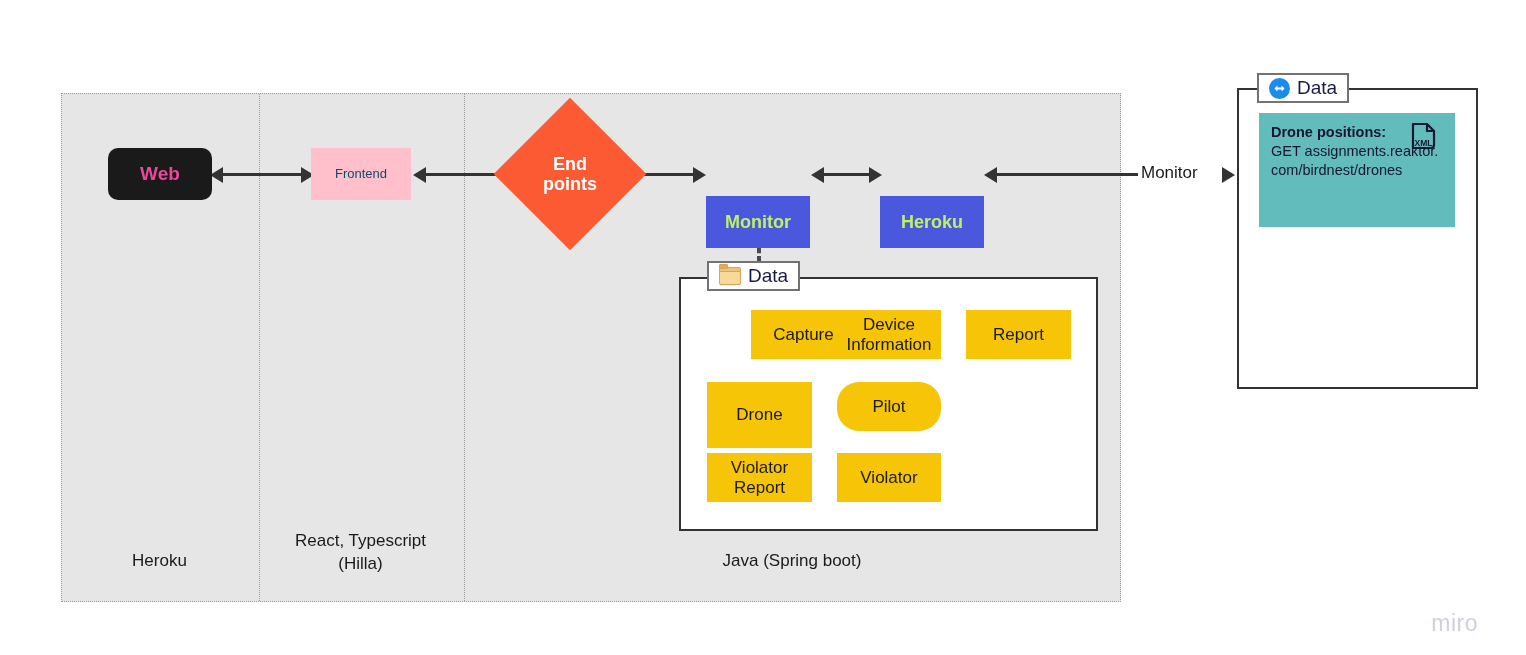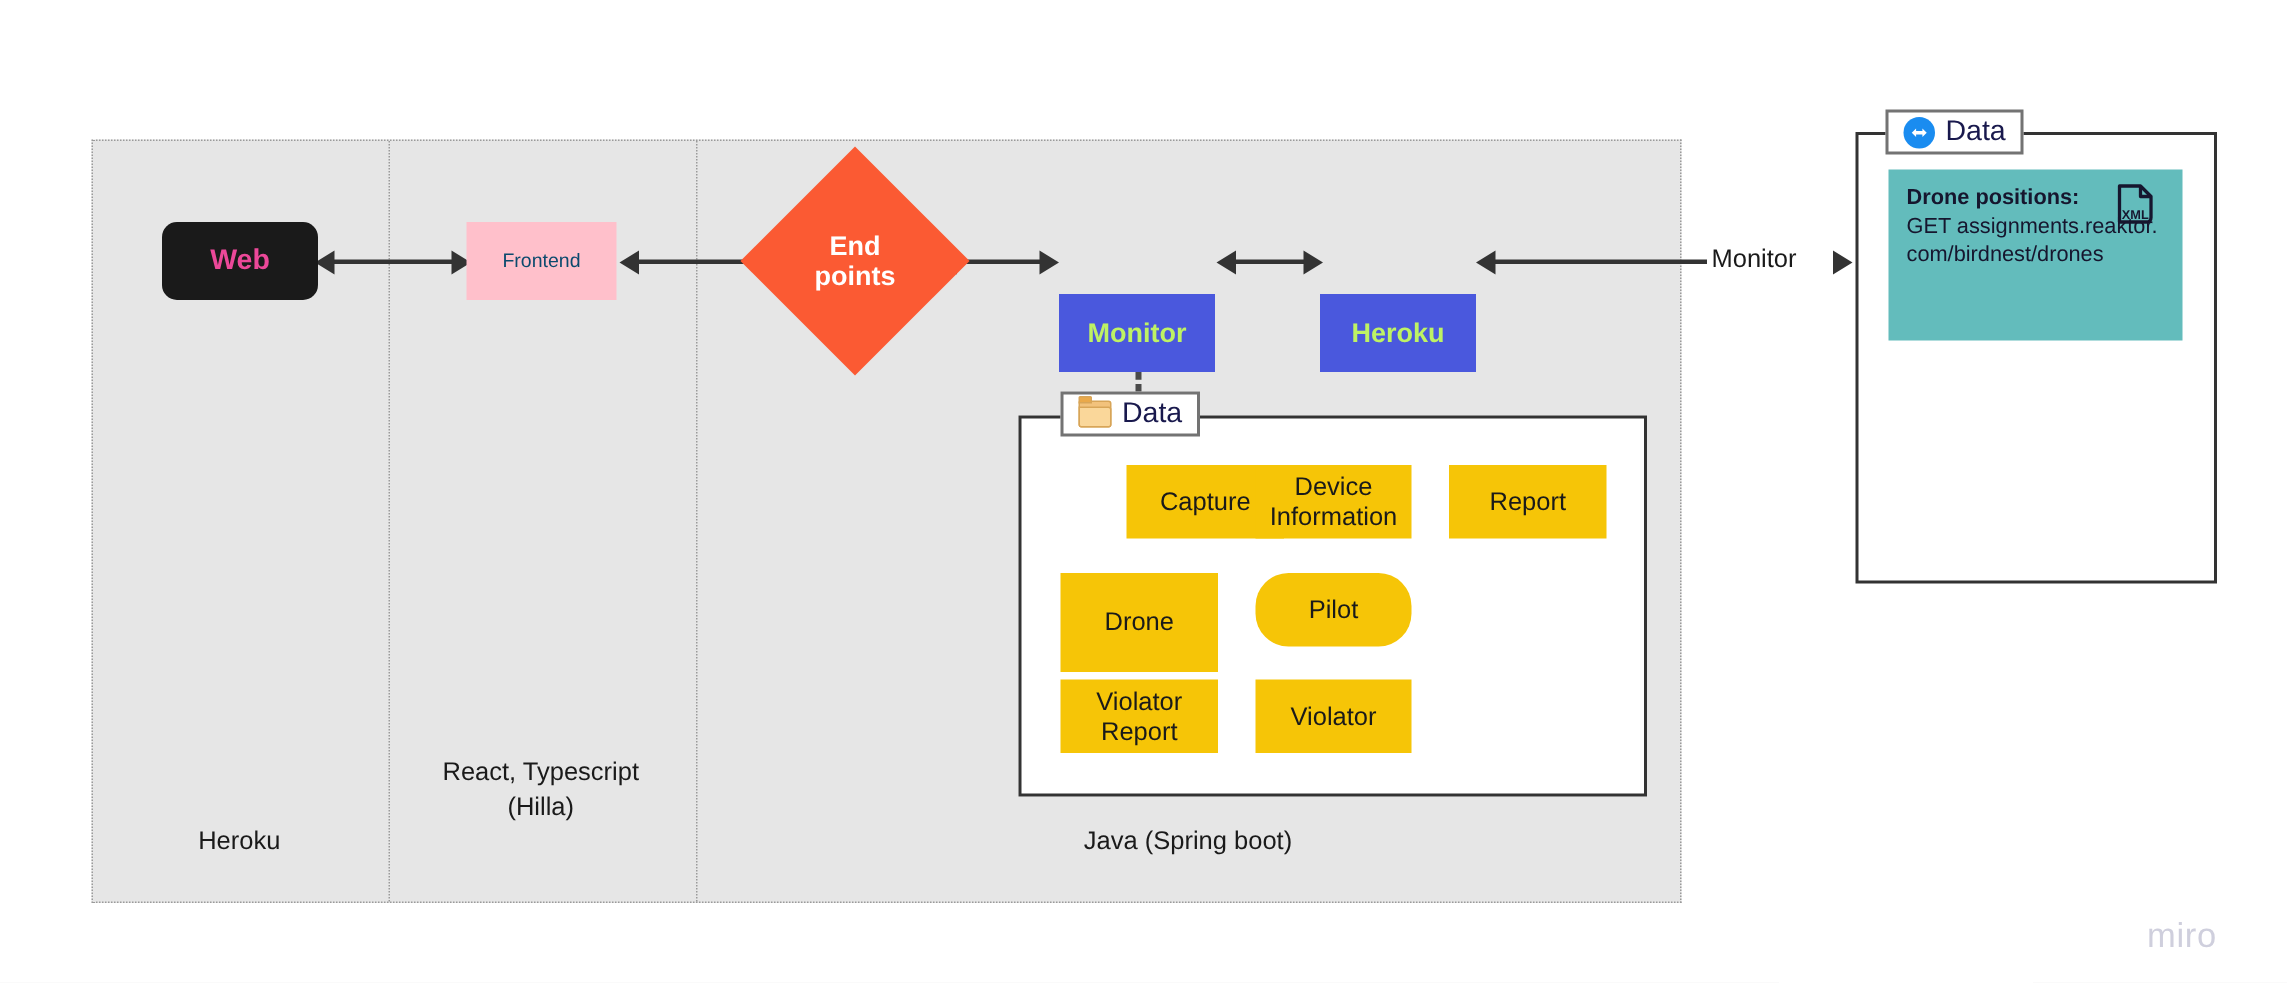--- a/index.html
+++ b/index.html
@@ -214,21 +214,21 @@
 <body>
 
 <div id="canvas">
 
   <div class="lane-wrap">
     <div class="lane-divider" style="left:197px;"></div>
     <div class="lane-divider" style="left:402px;"></div>
   </div>
 
   <div class="lane-label" style="left:61px; top:550px; width:197px;">Heroku</div>
-  <div class="lane-label" style="left:258px; top:504px; width:205px;">React, Typescript
+  <div class="lane-label" style="left:258px; top:530px; width:205px;">React, Typescript
 (Hilla)</div>
   <div class="lane-label" style="left:463px; top:550px; width:658px;">Java (Spring boot)</div>
 
   <div class="arrow-line" style="left:215px; top:173px; width:95px;"></div>
   <div class="arrow-head left" style="left:210px; top:167px;"></div>
   <div class="arrow-head right" style="left:301px; top:167px;"></div>
 
   <div class="arrow-line" style="left:418px; top:173px; width:95px;"></div>
   <div class="arrow-head left" style="left:413px; top:167px;"></div>
   <div class="arrow-head right" style="left:504px; top:167px;"></div>

